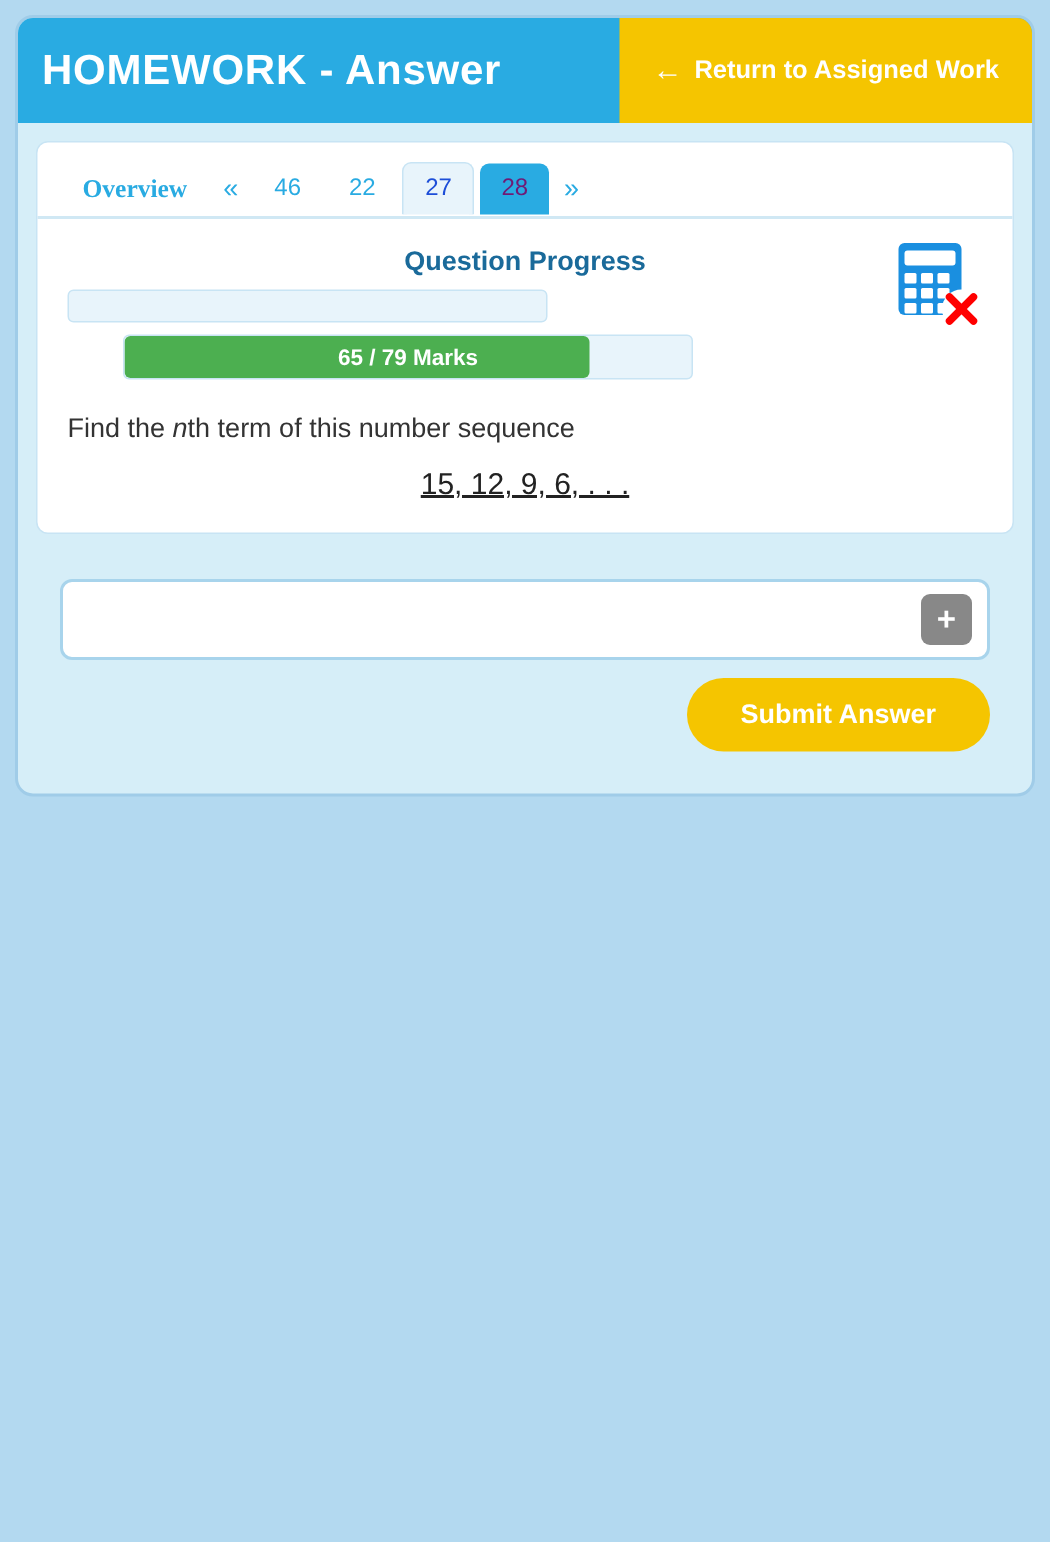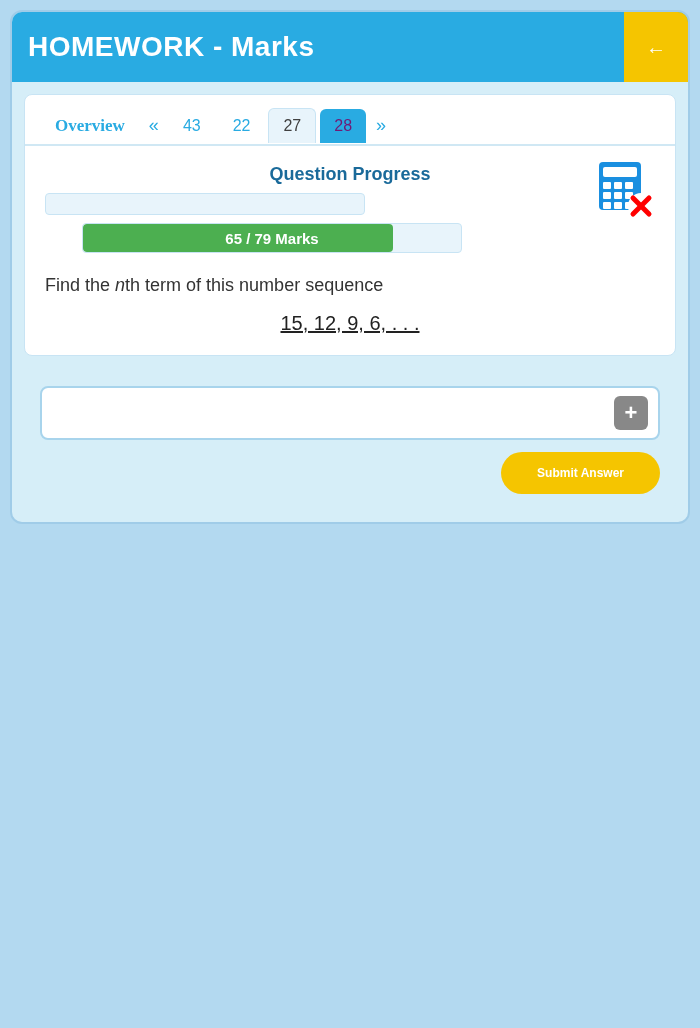--- a/index.html
+++ b/index.html
@@ -91,21 +91,21 @@
     .nav-tab.overview {
       font-weight: bold;
       font-size: 17px;
       font-family: Liberation Serif, serif;
     }
 
     .nav-tab.current {
       background: #e8f4fb;
       border: 1px solid #c8e4f4;
       border-bottom: none;
-      color: #404040;
+      color: #1d4ed8;
     }
 
     .nav-tab.active {
       background: #29abe2;
       color: #701a75;
       border-radius: 6px 6px 0 0;
     }
 
     .nav-arrows {
       color: #29abe2;
@@ -247,21 +247,21 @@
     }
 
     .submit-row {
       display: flex;
       justify-content: flex-end;
     }
 
     .submit-btn {
       background: #f5c500;
       color: white;
-      font-size: 12px;
+      font-size: 18px;
       font-weight: bold;
       padding: 14px 36px;
       border: none;
       border-radius: 30px;
       cursor: pointer;
     }
 
     
     .calc-svg {
       width: 60px;
@@ -275,32 +275,33 @@
       width: 100%;
       margin-top: 10px;
     }
   </style>
 </head>
 <body>
 
 <div class="main-container">
 
   <div class="header">
-    <span class="header-title">HOMEWORK - Marks</span>
+    <span class="header-title">HOMEWORK - Answer</span>
     <button class="return-btn">
       <span class="arrow">←</span>
+      <span>Return to Assigned Work</span>
     </button>
   </div>
 
   <div class="content-area">
 
     <div class="nav-tabs">
       <button class="nav-tab overview">Overview</button>
       <span class="nav-arrows">«</span>
-      <button class="nav-tab">43</button>
+      <button class="nav-tab">46</button>
       <button class="nav-tab">22</button>
       <button class="nav-tab current">27</button>
       <button class="nav-tab active">28</button>
       <span class="nav-arrows">»</span>
     </div>
 
     <div class="progress-section">
 
       <div class="calculator-icon">
         <svg class="calc-svg" viewBox="0 0 60 60" xmlns="http://www.w3.org/2000/svg">

